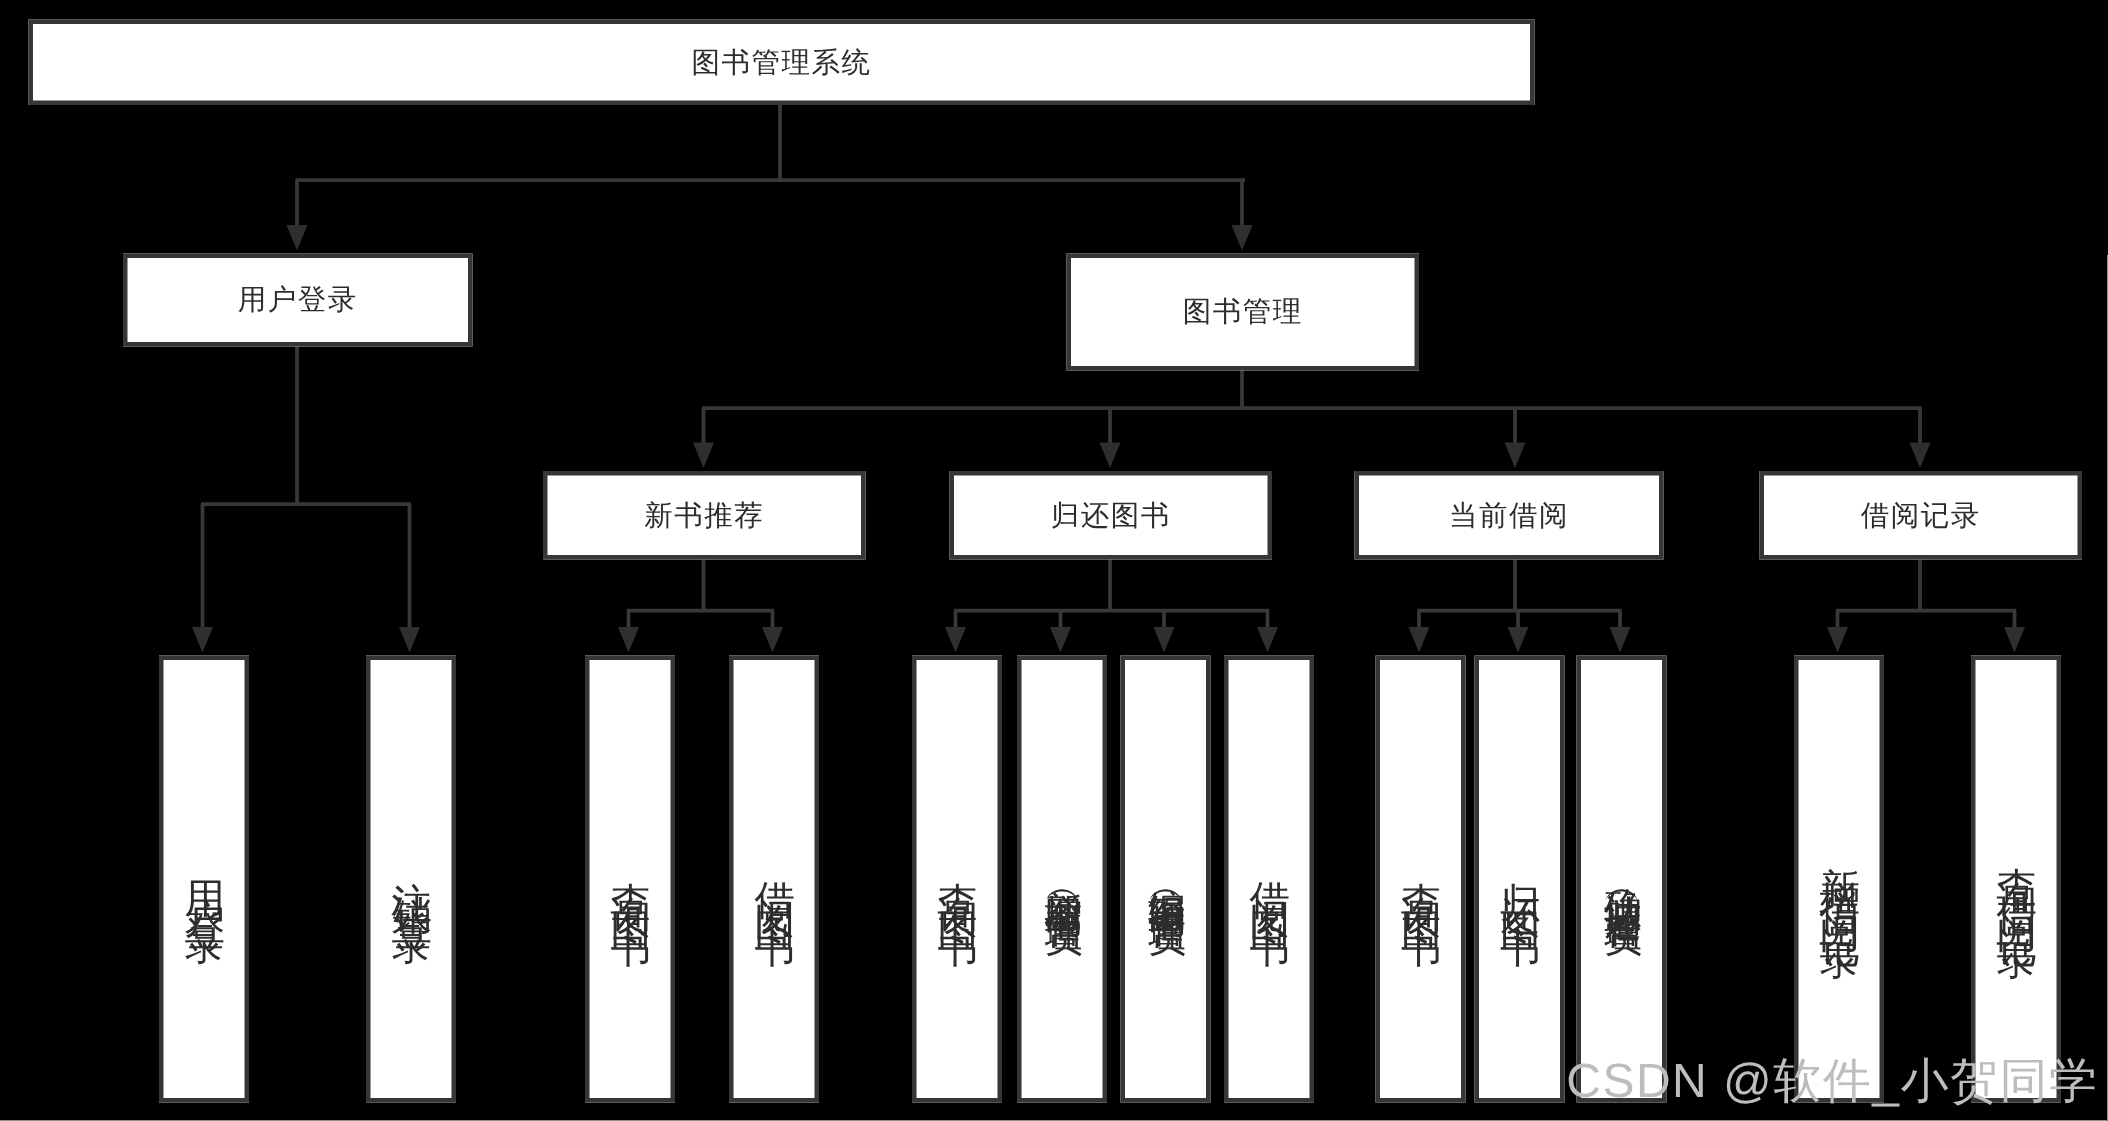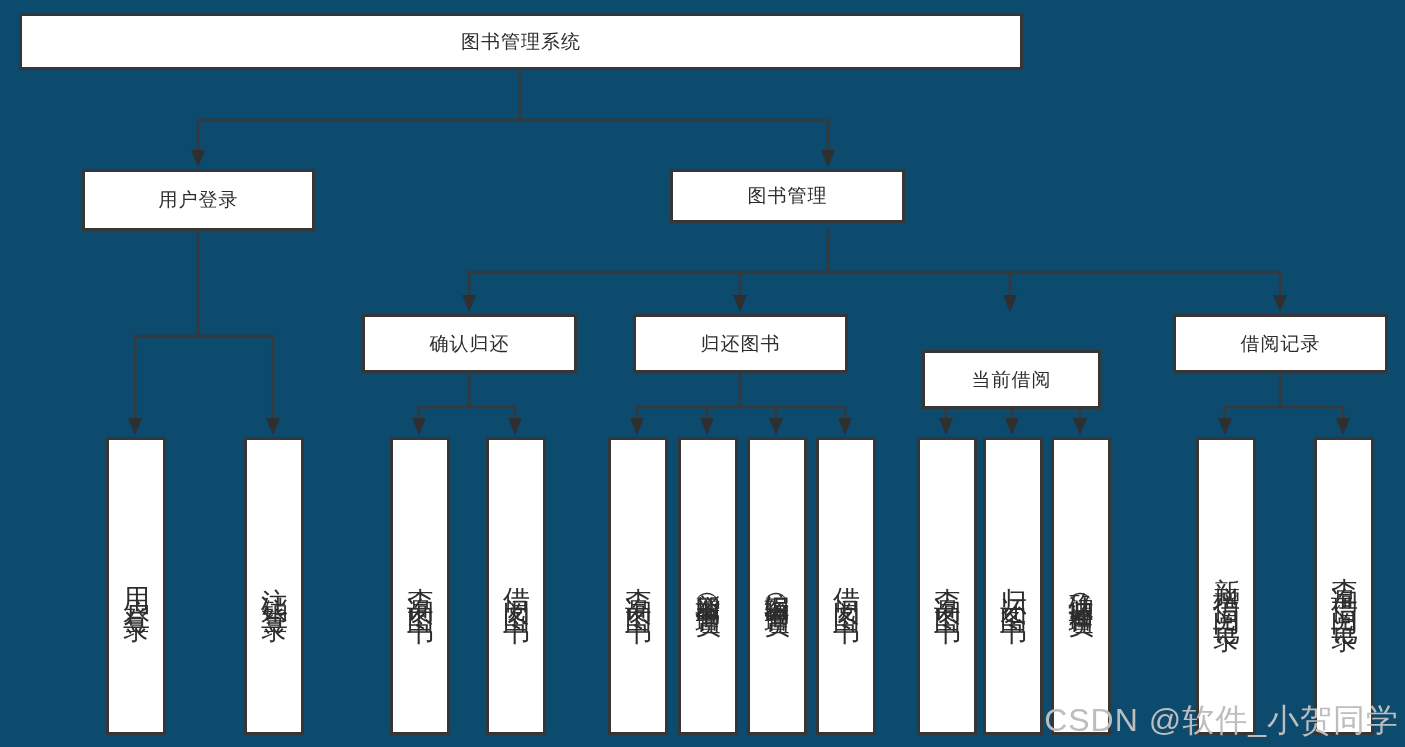--- a/index.html
+++ b/index.html
@@ -5,21 +5,21 @@
   html, body {
     margin: 0;
     padding: 0;
     background: #ffffff;
     font-family: "Liberation Sans", sans-serif;
   }
   .canvas {
     position: relative;
     width: 1405px;
     height: 747px;
-    background: #0c4a6e;
+    background: #000000;
     overflow: hidden;
   }
   svg.connectors {
     position: absolute;
     left: 0; top: 0;
     width: 1405px;
     height: 747px;
     z-index: 0;
   }
   .node {
@@ -50,24 +50,24 @@
     line-height: 1;
     white-space: nowrap;
   }
   .vtext.long {
     font-size: 25px;
     letter-spacing: 3px;
   }
   
   .n-root   { left: 19px;   top: 13px;  width: 1004px; height: 57px; }
   .n-l2a    { left: 82px;   top: 169px; width: 233px;  height: 62px; }
-  .n-l2b    { left: 670px;  top: 169px; width: 235px;  height: 54px; justify-content: center; }
+  .n-l2b    { left: 711px;  top: 169px; width: 235px;  height: 78px; justify-content: center; }
   .n-l3a    { left: 362px;  top: 314px; width: 215px;  height: 59px; }
   .n-l3b    { left: 633px;  top: 314px; width: 215px;  height: 59px; }
-  .n-l3c    { left: 922px;  top: 314px; width: 179px;  height: 59px; margin-top: 36px; }
+  .n-l3c    { left: 903px;  top: 314px; width: 206px;  height: 59px; }
   .n-l3d    { left: 1173px; top: 314px; width: 215px;  height: 59px; }
   .n-lf1  { left: 106px;  }
   .n-lf2  { left: 244px;  }
   .n-lf3  { left: 390px;  }
   .n-lf4  { left: 486px;  }
   .n-lf5  { left: 608px;  }
   .n-lf6  { left: 678px;  }
   .n-lf7  { left: 747px;  }
   .n-lf8  { left: 816px;  }
   .n-lf9  { left: 917px;  }
@@ -174,21 +174,21 @@
   </div>
 
   <div class="node hbox n-l2a">
     <span>用户登录</span>
   </div>
   <div class="node hbox n-l2b">
     <span>图书管理</span>
   </div>
 
   <div class="node hbox n-l3a">
-    <span>确认归还</span>
+    <span>新书推荐</span>
   </div>
   <div class="node hbox n-l3b">
     <span>归还图书</span>
   </div>
   <div class="node hbox n-l3c">
     <span>当前借阅</span>
   </div>
   <div class="node hbox n-l3d">
     <span>借阅记录</span>
   </div>

